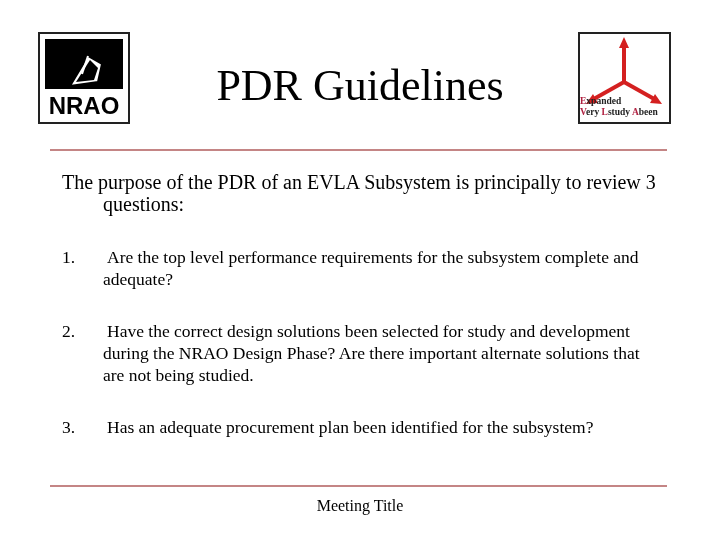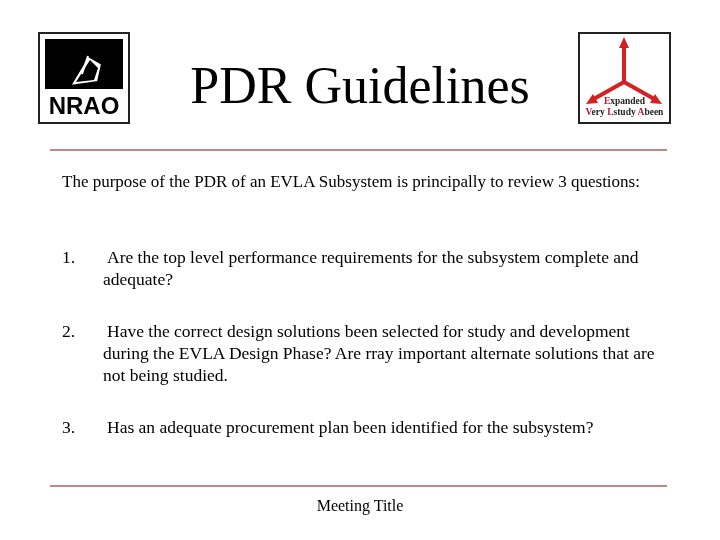--- a/index.html
+++ b/index.html
@@ -3,36 +3,36 @@
   <meta charset="utf-8">
   <style>
     html, body { margin: 0; padding: 0; background: #ffffff; }
     body { width: 720px; height: 540px; position: relative; overflow: hidden;
            font-family: "Liberation Serif", "DejaVu Serif", serif; color: #000; }
     .logo-nrao { position: absolute; left: 38px; top: 32px; width: 92px; height: 92px;
                  border: 2px solid #222; box-sizing: border-box; background: #fff; }
     .logo-evla { position: absolute; left: 578px; top: 32px; width: 93px; height: 92px;
                  border: 2px solid #222; box-sizing: border-box; background: #fff; }
     .title { position: absolute; left: 0; width: 720px; top: 62px; text-align: center;
-             font-size: 52px; line-height: 48px; }
+             font-size: 44px; line-height: 48px; }
     .rule { position: absolute; left: 50px; width: 617px; height: 2px; background: #c48585; }
     .rule.top { top: 149px; }
     .rule.bottom { top: 485px; }
-    .intro { position: absolute; left: 62px; top: 171px; width: 610px; font-size: 17px;
+    .intro { position: absolute; left: 62px; top: 171px; width: 610px; font-size: 20px;
              line-height: 22px; padding-left: 41px; text-indent: -41px; box-sizing: border-box; }
     .item { position: absolute; left: 62px; width: 600px; font-size: 17.5px; line-height: 22px; }
     .item .num { position: absolute; left: 0; top: 0; }
     .item .text { display: block; padding-left: 41px; }
     .item .text .first { padding-left: 4px; }
     .item1 { top: 246px; }
     .item2 { top: 320px; }
     .item3 { top: 416px; }
     .footer { position: absolute; left: 0; width: 720px; top: 497px; text-align: center;
               font-size: 16px; line-height: 17px; }
-    .evla-caption { position: absolute; left: 0; right: 0; bottom: 4px; text-align: center;
+    .evla-caption { position: absolute; left: 0; right: 0; bottom: 4px; text-align: left;
                     font-family: "Liberation Serif", serif; font-weight: bold; font-size: 9.5px;
                     line-height: 11px; color: #222; }
     .evla-caption .cap { color: #b02040; }
   </style>
 </head>
 <body>
 
 <div class="logo-nrao">
   <svg width="88" height="86" viewBox="0 0 88 86">
     <rect x="5" y="5" width="78" height="50" fill="#000"></rect>
@@ -71,21 +71,21 @@
 <div class="rule top"></div>
 
 <div class="intro">The purpose of the PDR of an EVLA Subsystem is principally to review 3 questions:</div>
 
 <div class="item item1">
   <span class="num">1.</span>
   <span class="text"><span class="first">Are the top level performance requirements for the subsystem complete and adequate?</span></span>
 </div>
 <div class="item item2">
   <span class="num">2.</span>
-  <span class="text"><span class="first">Have the correct design solutions been selected for study and development during the EVLA Design Phase? Are rray important alternate solutions that are not being studied.</span></span>
+  <span class="text"><span class="first">Have the correct design solutions been selected for study and development during the NRAO Design Phase? Are there important alternate solutions that are not being studied.</span></span>
 </div>
 <div class="item item3">
   <span class="num">3.</span>
   <span class="text"><span class="first">Has an adequate procurement plan been identified for the subsystem?</span></span>
 </div>
 
 <div class="rule bottom"></div>
 
 <div class="footer">
   <div>Meeting Title</div>

